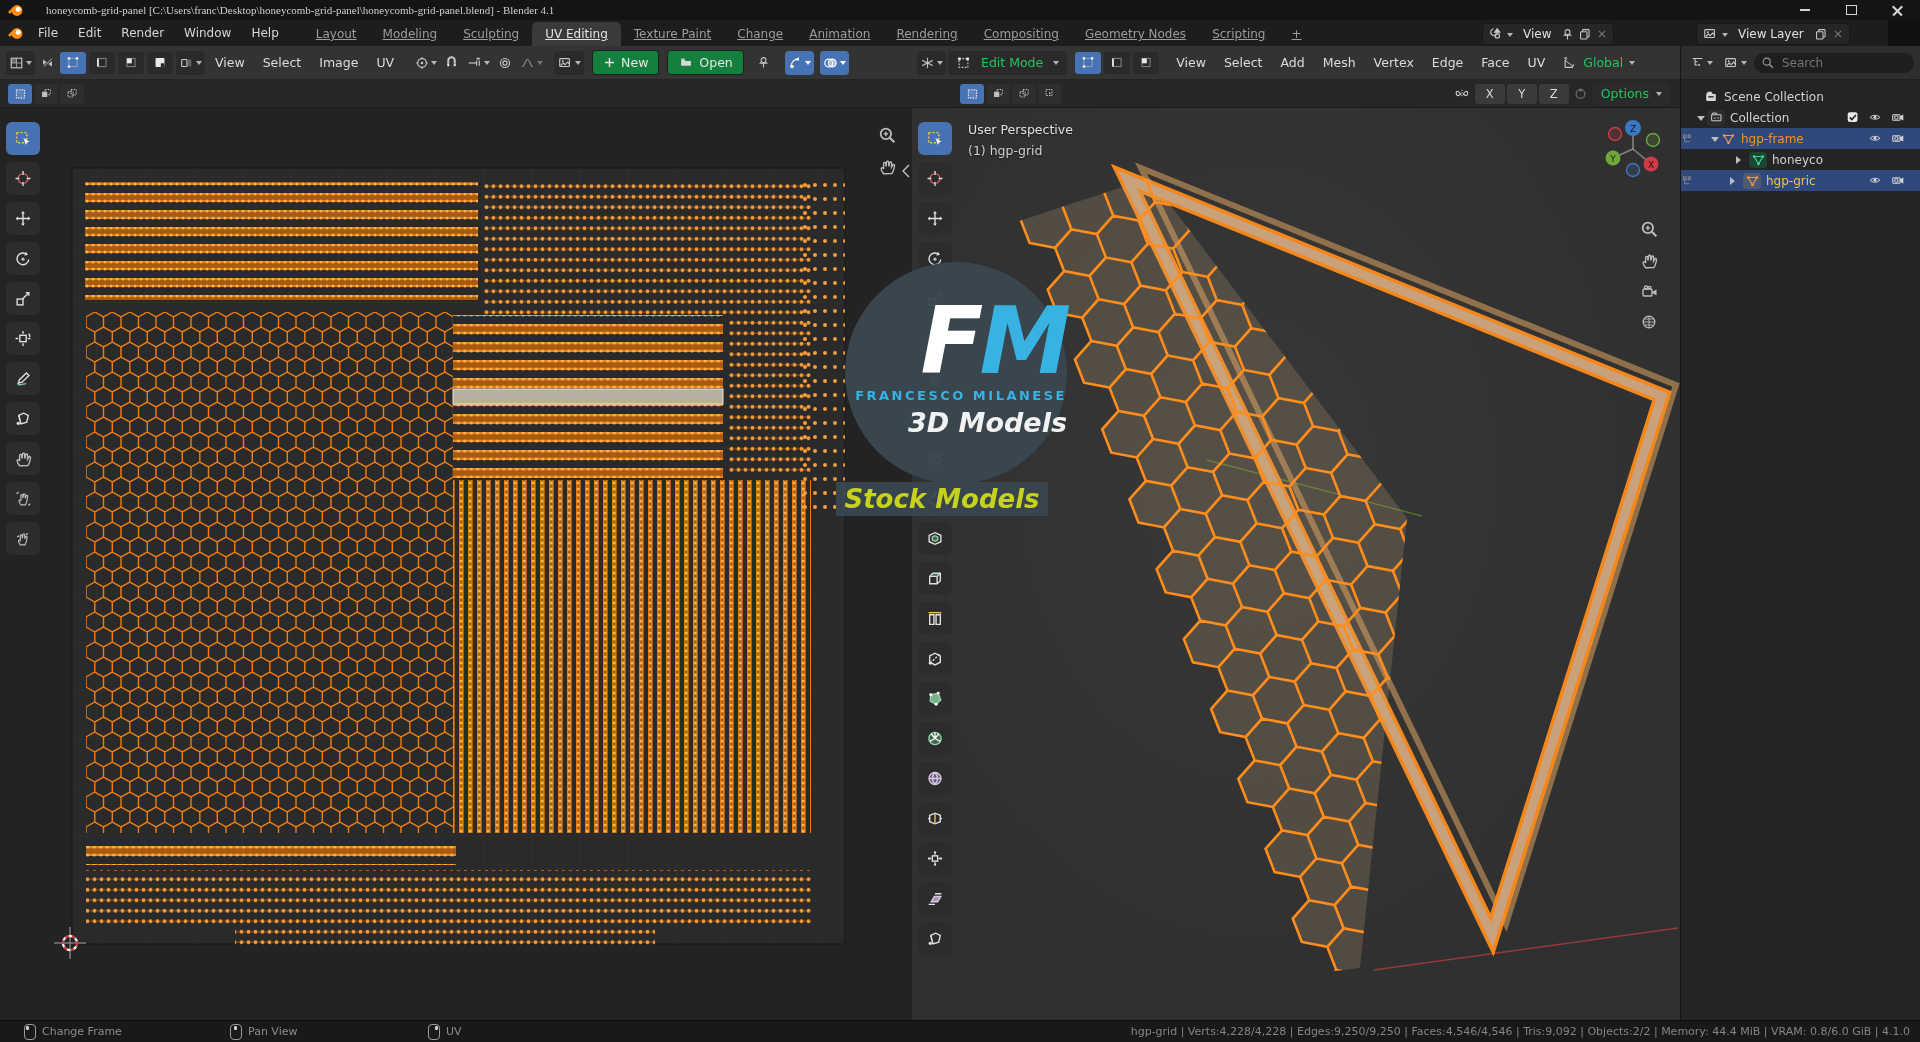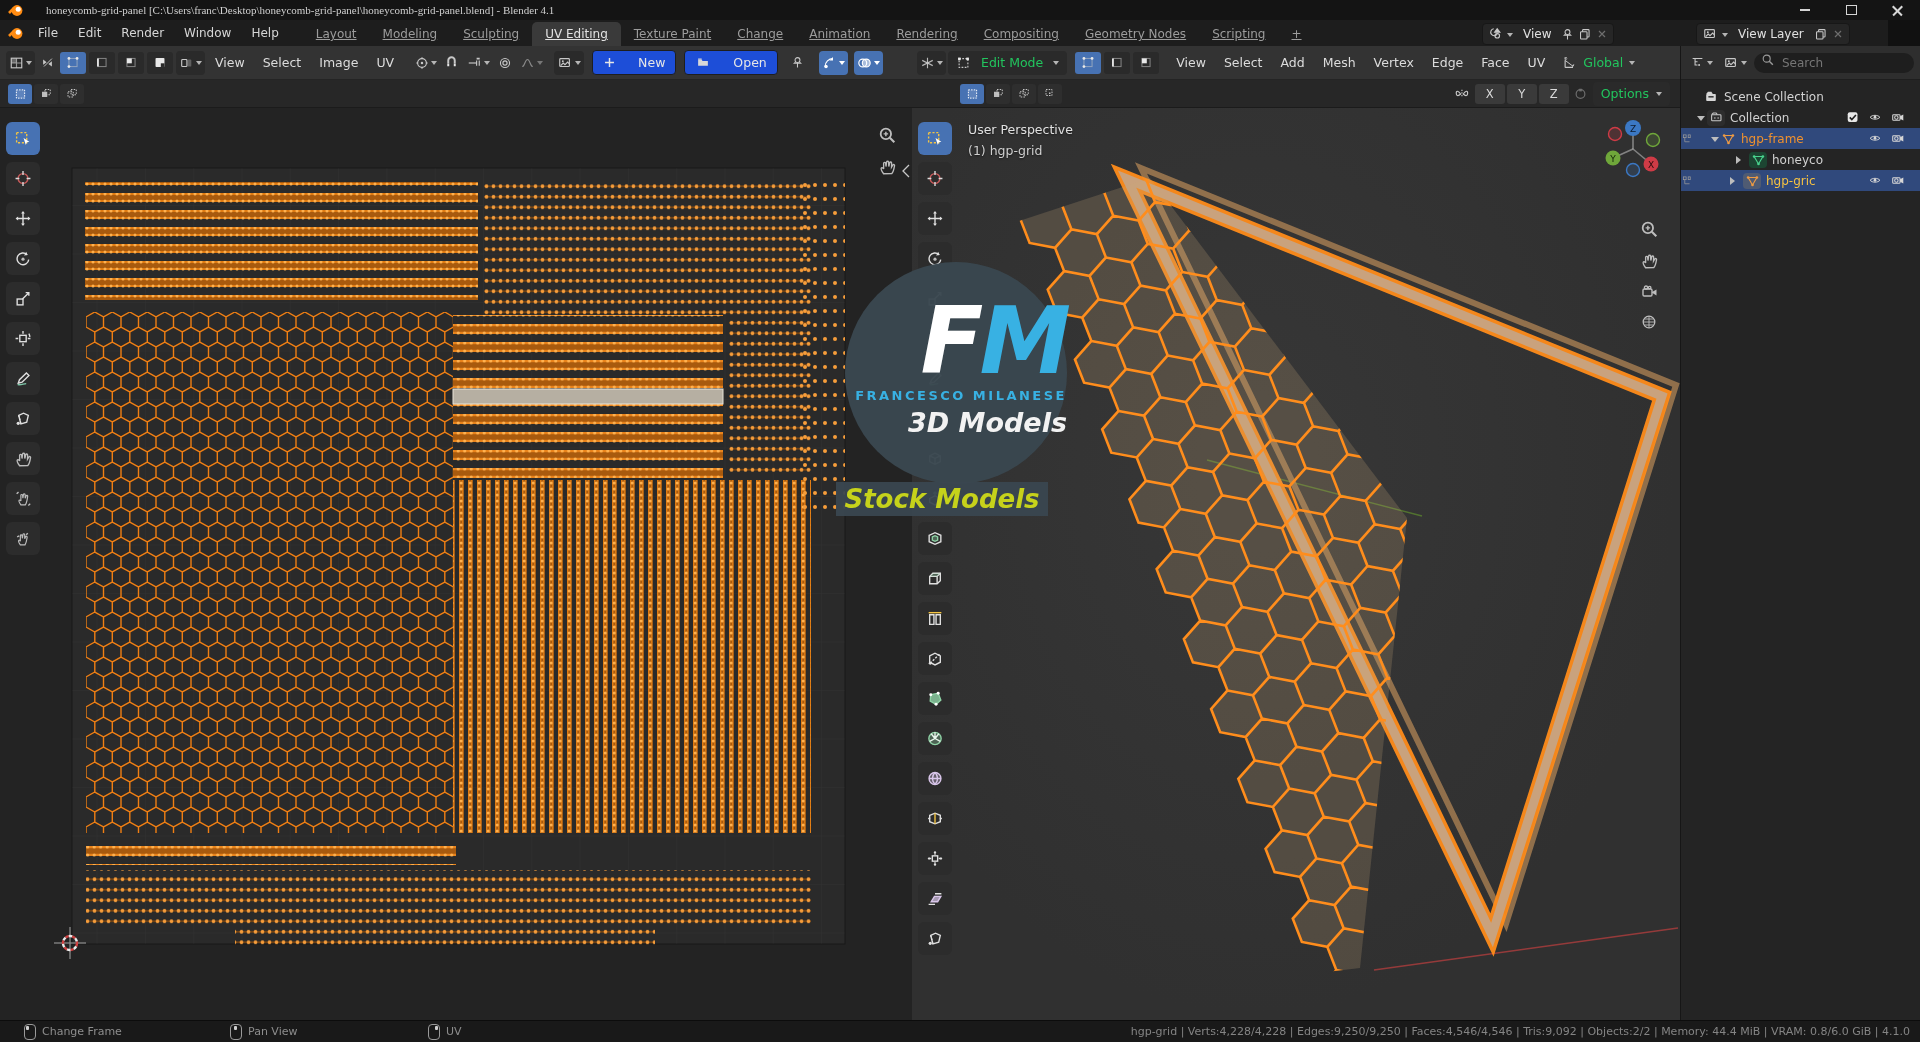--- a/index.html
+++ b/index.html
@@ -31,34 +31,34 @@
   .hbtn{display:flex;align-items:center;justify-content:center;height:24px;border-radius:4px;background:transparent;gap:2px;padding:0 3px;}
   .hbtn.grp{background:#2a2a2a;}
   .hbtn.blue{background:#4772b3;}
   .mi{font-size:12.5px;color:#dcdcdc;padding:0 8px;line-height:30px;white-space:nowrap;}
   .selbtn{width:26px;height:22px;border-radius:3px;background:#2a2a2a;display:flex;align-items:center;justify-content:center;margin-right:1px;}
   .selbtn.on{background:#4772b3;}
   .ts-btn{width:24px;height:20px;border-radius:3px;background:#2e2e2e;display:flex;align-items:center;justify-content:center;margin-right:2px;}
   .ts-btn.on{background:#4772b3;}
   .xyzbtn{min-width:22px;height:20px;border-radius:3px;background:#3a3a3a;color:#dadada;font-size:11.5px;display:flex;align-items:center;justify-content:center;margin:0 1px;padding:0 4px;}
   .ddlabel{font-size:12.5px;color:#22c55e;white-space:nowrap;}
-  .pushbtn{display:flex;align-items:center;background:#1d4ed8;border-radius:4px;height:23px;padding:0 10px;gap:22px;font-size:12.5px;color:#e6e6e6;border:1px solid #1e1e1e;}
+  .pushbtn{display:flex;align-items:center;background:#15803d;border-radius:4px;height:23px;padding:0 10px;gap:5px;font-size:12.5px;color:#e6e6e6;border:1px solid #1e1e1e;}
   
   #uv-canvas{left:0;top:108px;width:912px;height:912px;background:#232323;overflow:hidden;}
   #vp-canvas{left:912px;top:108px;width:768px;height:912px;background:radial-gradient(ellipse at 45% 40%, #373737 0%, #303030 70%);overflow:hidden;}
   .toolcol{position:absolute;left:6px;top:14px;display:flex;flex-direction:column;}
   .tool-btn{width:34px;height:33px;margin-bottom:7px;border-radius:6px;background:#2c2c2c;display:flex;align-items:center;justify-content:center;}
   .tool-btn.active{background:#4772b3;}
   .overlay-text{position:absolute;left:56px;top:14px;font-size:12.5px;color:#e0e0e0;text-shadow:0 1px 2px #0008;}
   .overlay-text .l2{color:#cfcfcf;margin-top:6px;font-size:12.5px;}
   .navicons{position:absolute;display:flex;flex-direction:column;gap:14px;align-items:center;}
   
   #outliner{left:1680px;top:46px;width:240px;height:974px;background:#242424;border-left:1px solid #161616;box-sizing:border-box;}
   #outliner-header{height:34px;background:#2e2e2e;border-bottom:1px solid #1e1e1e;display:flex;align-items:center;padding:0 6px;gap:4px;box-sizing:border-box;}
-  #outliner-search{flex:1;display:flex;background:#1e1e1e;border-radius:10px;height:20px;padding:0 7px;gap:5px;}
+  #outliner-search{flex:1;display:flex;align-items:center;background:#1e1e1e;border-radius:10px;height:20px;padding:0 7px;gap:5px;}
   #outliner-search input{background:transparent;border:none;outline:none;color:#cfcfcf;font-size:12px;width:100%;font-family:inherit;}
   #outliner-search input::placeholder{color:#767676;}
   .orow{height:21px;display:flex;align-items:center;font-size:12px;color:#d2d2d2;position:relative;padding-right:14px;}
   .orow.sel{background:#30497c;}
   .orow .name{margin-left:5px;white-space:nowrap;overflow:hidden;flex:1;}
   .orow .ctrls{display:flex;gap:7px;align-items:center;}
   .caret-d{width:0;height:0;border:4px solid transparent;border-top:5px solid #bdbdbd;margin:5px 2px 0 0;}
   .caret-r{width:0;height:0;border:4px solid transparent;border-left:5px solid #bdbdbd;margin:0 4px 0 3px;}
   .iconpill{border-radius:4px;display:flex;align-items:center;justify-content:center;width:18px;height:16px;}
   

